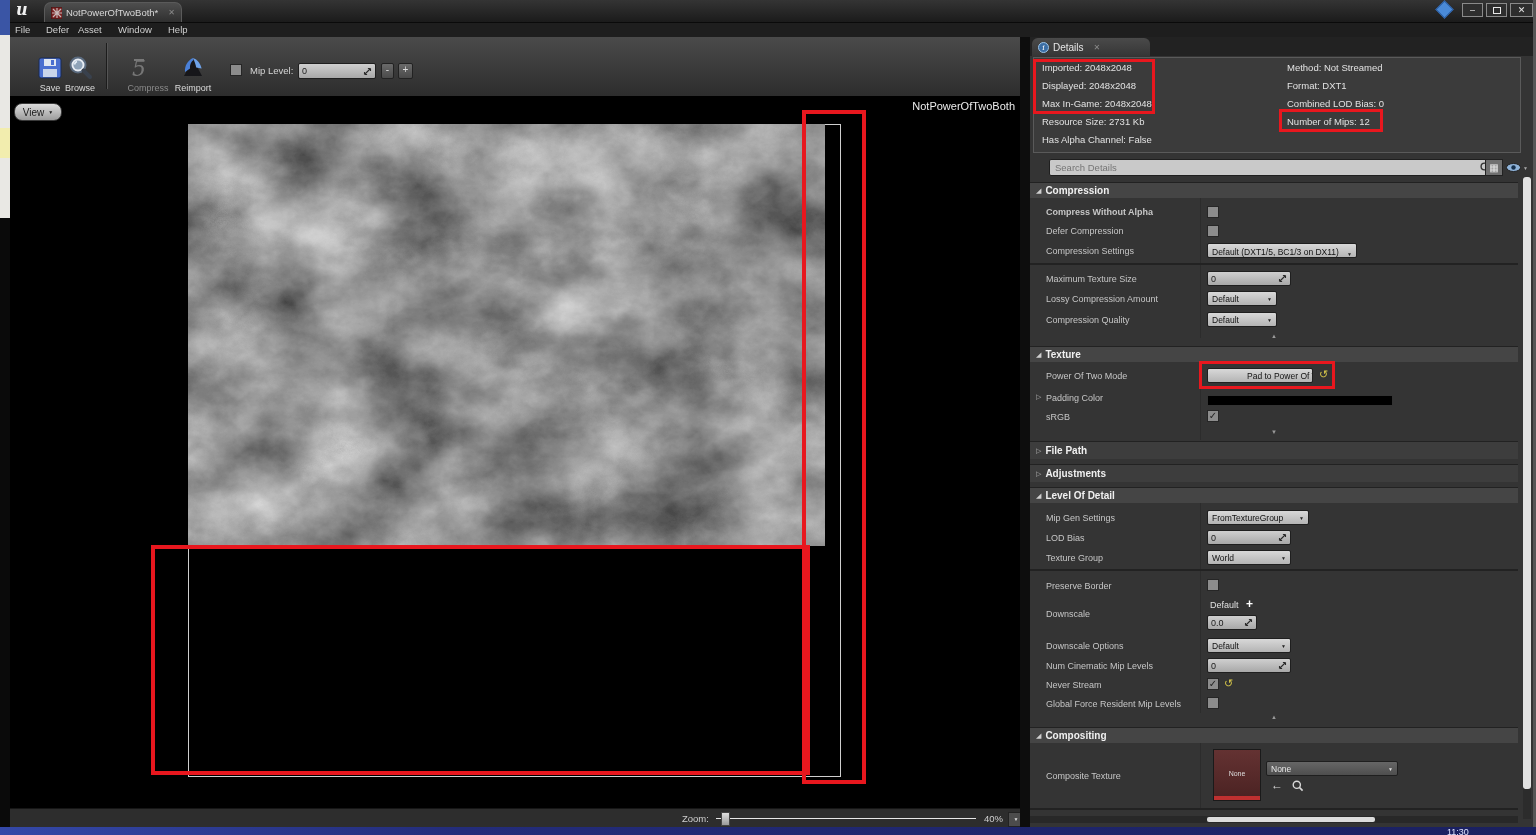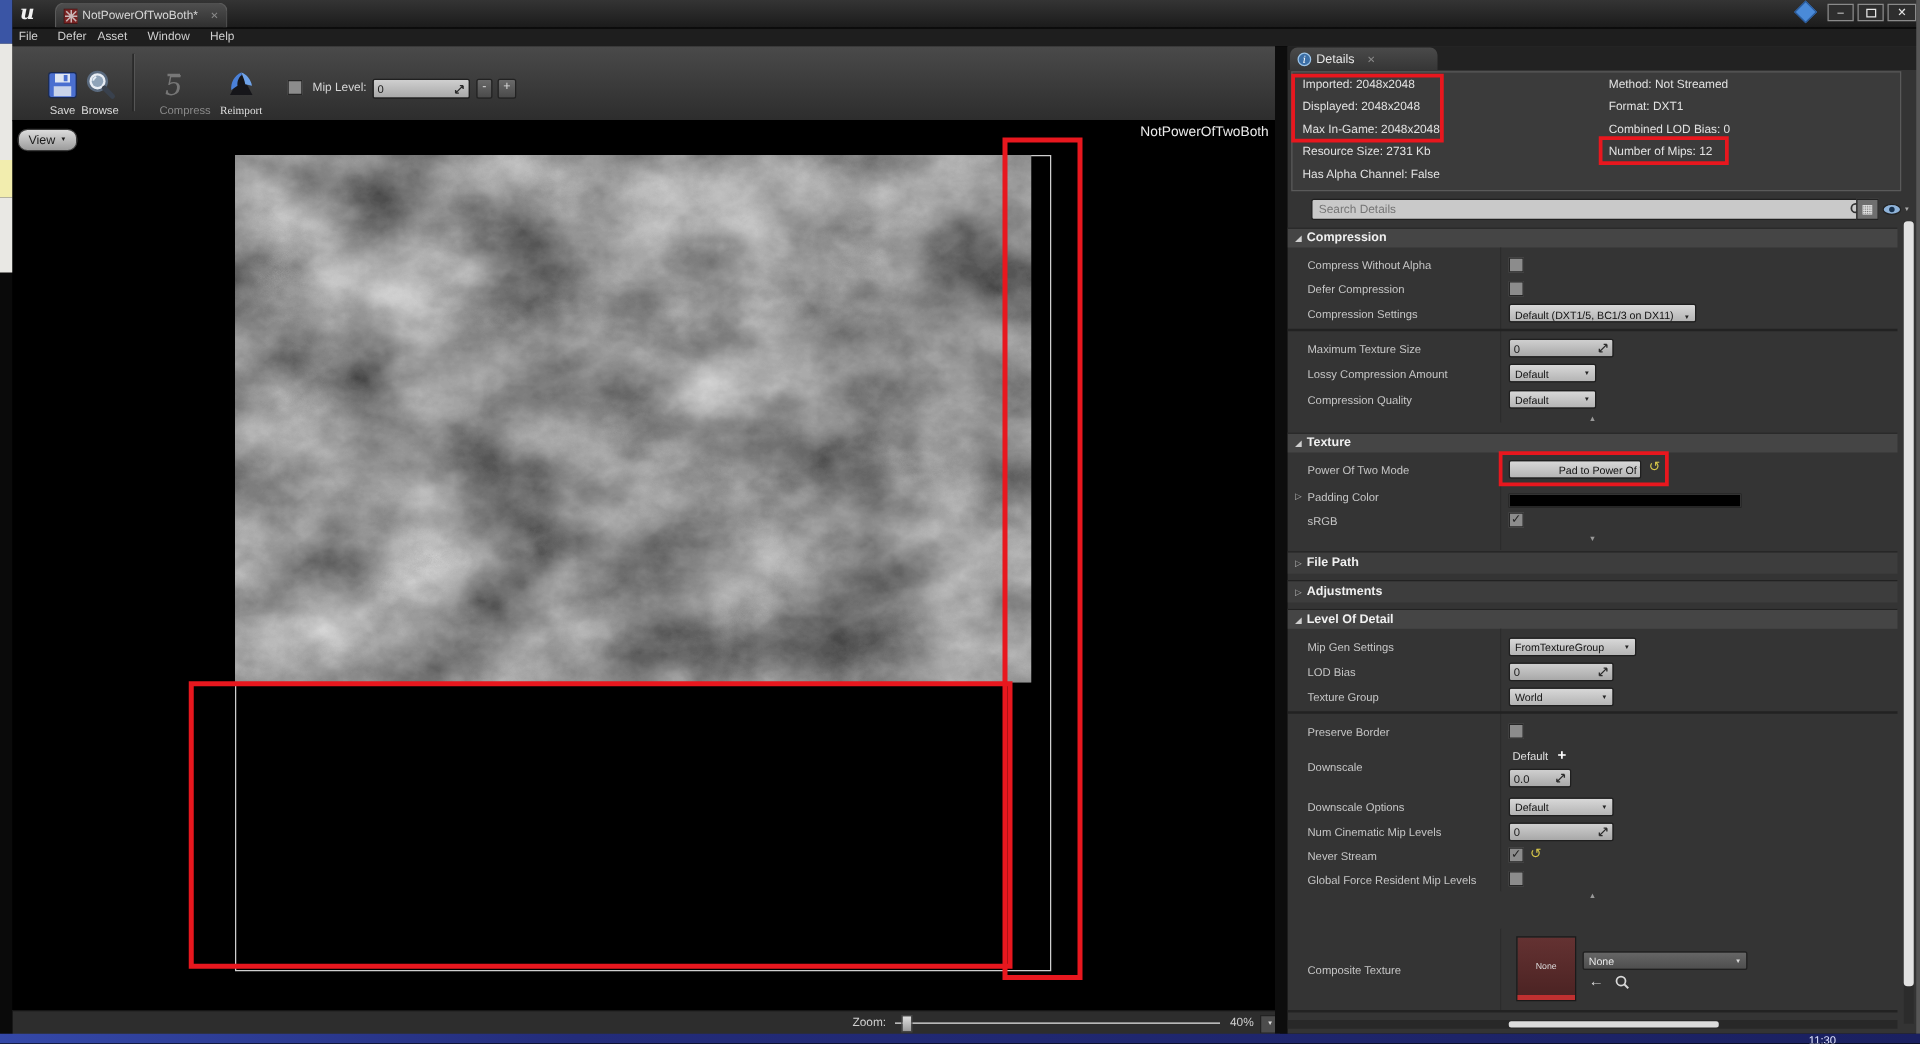--- a/index.html
+++ b/index.html
@@ -178,21 +178,21 @@
       <span class="cap">Browse</span>
     </div>
     <div class="tsep" style="left:96px;"></div>
     <div class="toolbtn dis" style="left:102px;width:52px;">
       <svg width="26" height="26" opacity="0.55">
         <text x="7" y="21" font-family="DejaVu Serif,serif" font-size="22" font-style="italic" fill="#a8a8a8">5</text>
         <path d="M9 5 h10" stroke="#a8a8a8" stroke-width="2"></path>
       </svg>
       <span class="cap">Compress</span>
     </div>
-    <div class="toolbtn" style="left:156px;width:54px;font-family:Liberation Serif, serif;">
+    <div class="toolbtn" style="left:156px;width:54px;">
       <svg width="26" height="26">
         <path d="M4 21 L13 4 L22 21 Z" fill="#16161a"></path>
         <path d="M13 3 C 7.5 5.5 4.5 11 5 17 L10 13.5 C 9.6 10 11 6.5 13.5 5 Z" fill="#4a80d8"></path>
         <path d="M13 3 C 17.5 4.5 20.6 8.5 21.6 13.5 L16.2 12.4 C 15.6 9.4 14.6 6 13 3 Z" fill="#6fa3ea"></path>
       </svg>
       <span class="cap">Reimport</span>
     </div>
     <div class="cb abs" style="left:220px;top:27px;"></div>
     <span class="miplbl abs" style="left:240px;top:28px;">Mip Level:</span>
     <div class="spin abs" style="left:288px;top:26px;width:78px;height:16px;">
@@ -278,21 +278,21 @@
         <ellipse cx="7.5" cy="4.5" rx="7" ry="4" fill="#8fb3d9" stroke="#222"></ellipse>
         <circle cx="7.5" cy="4.5" r="2.2" fill="#16314e"></circle>
       </svg>
     </div>
 
     <div class="sechdr" style="top:145px;">
       <span class="tri-exp"></span>
       <span class="t">Compression</span>
     </div>
     <div class="coldiv" style="top:161px;height:140px;"></div>
-    <span class="plbl" style="top:170px;">Compress Without Alpha</span>
+    <span class="plbl" style="top:170px;font-weight:bold;">Compress Without Alpha</span>
     <div class="cb abs" style="left:177px;top:169px;"></div>
     <span class="plbl" style="top:189px;">Defer Compression</span>
     <div class="cb abs" style="left:177px;top:188px;"></div>
     <span class="plbl" style="top:209px;">Compression Settings</span>
     <div class="dd" style="left:177px;top:206px;width:150px;align-items:flex-end;">
         <span>Default (DXT1/5, BC1/3 on DX11)</span>
       </div>
     <div class="rowline" style="top:226px;background:#222;height:2px;"></div>
     <span class="plbl" style="top:237px;">Maximum Texture Size</span>
     <div class="spin abs" style="left:177px;top:234px;width:84px;height:15px;">
@@ -381,20 +381,24 @@
           <path d="M1.5 7.5 L7.5 1.5 M1.5 7.5 l0 -2.6 M1.5 7.5 l2.6 0 M7.5 1.5 l-2.6 0 M7.5 1.5 l0 2.6" stroke="#2b2b2b" fill="none" stroke-width="1.1"></path>
         </svg>
     </div>
     <span class="plbl" style="top:643px;">Never Stream</span>
     <div class="cb checked abs" style="left:177px;top:641px;"></div>
     <span class="reset abs" style="left:194px;top:641px;">↺</span>
     <span class="plbl" style="top:662px;">Global Force Resident Mip Levels</span>
     <div class="cb abs" style="left:177px;top:660px;"></div>
     <div class="advarrow" style="top:677px;">▲</div>
 
+    <div class="sechdr" style="top:690px;">
+      <span class="tri-exp"></span>
+      <span class="t">Compositing</span>
+    </div>
     <div class="coldiv" style="top:706px;height:65px;"></div>
     <span class="plbl" style="top:734px;">Composite Texture</span>
     <div class="thumb">
       <span class="cap">None</span>
       <span class="bar"></span>
     </div>
     <div class="dd dark" style="left:236px;top:724px;width:132px;">
         <span>None</span>
       </div>
     <span class="arrowbtn" style="left:241px;top:741px;">←</span>

